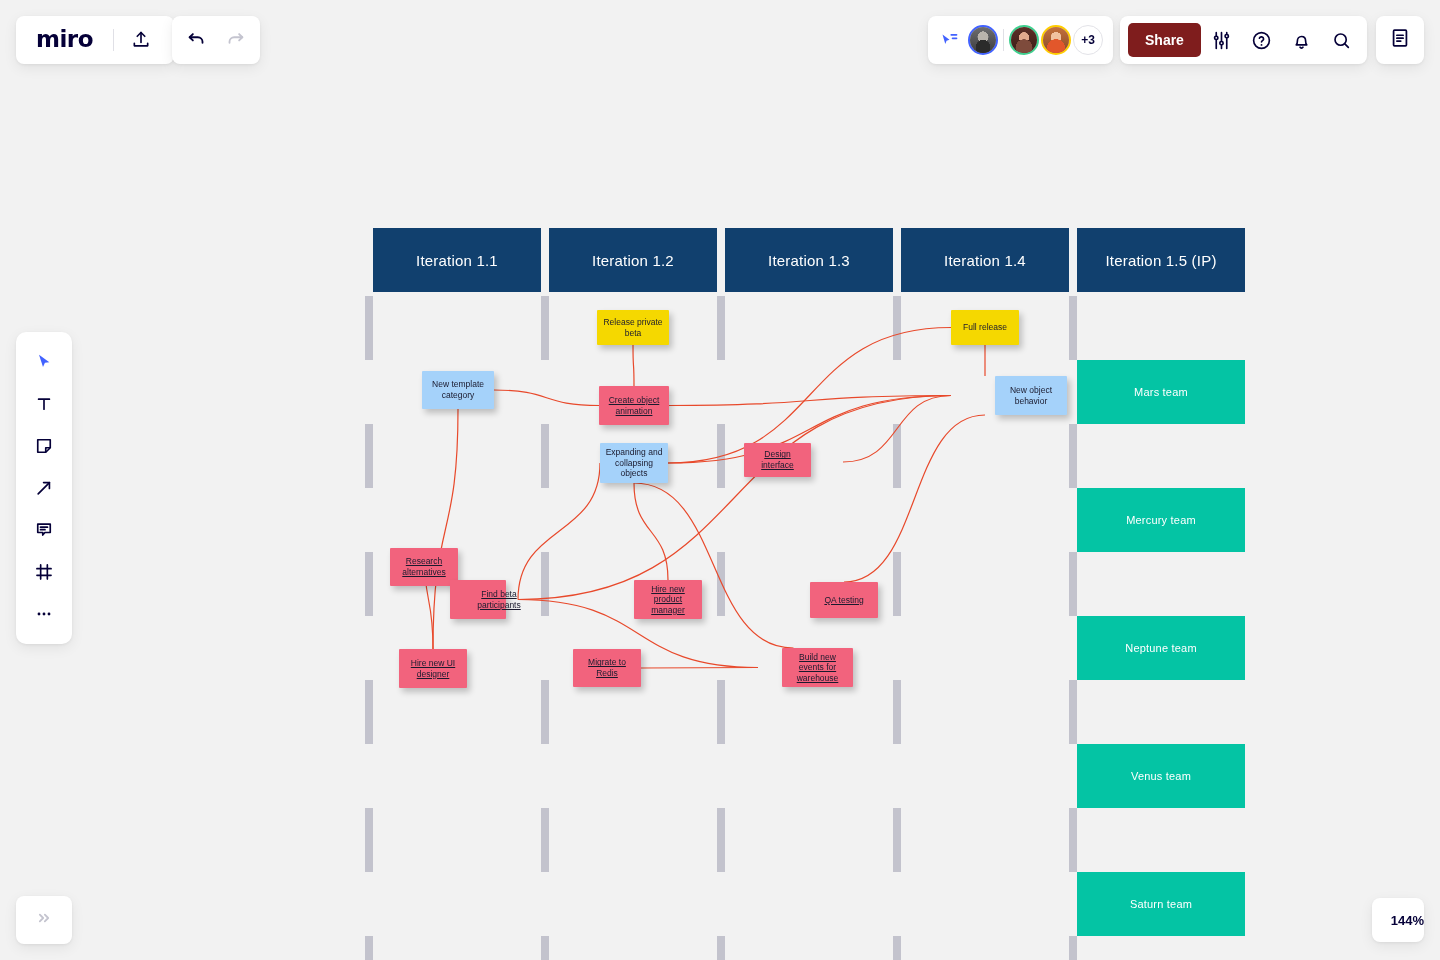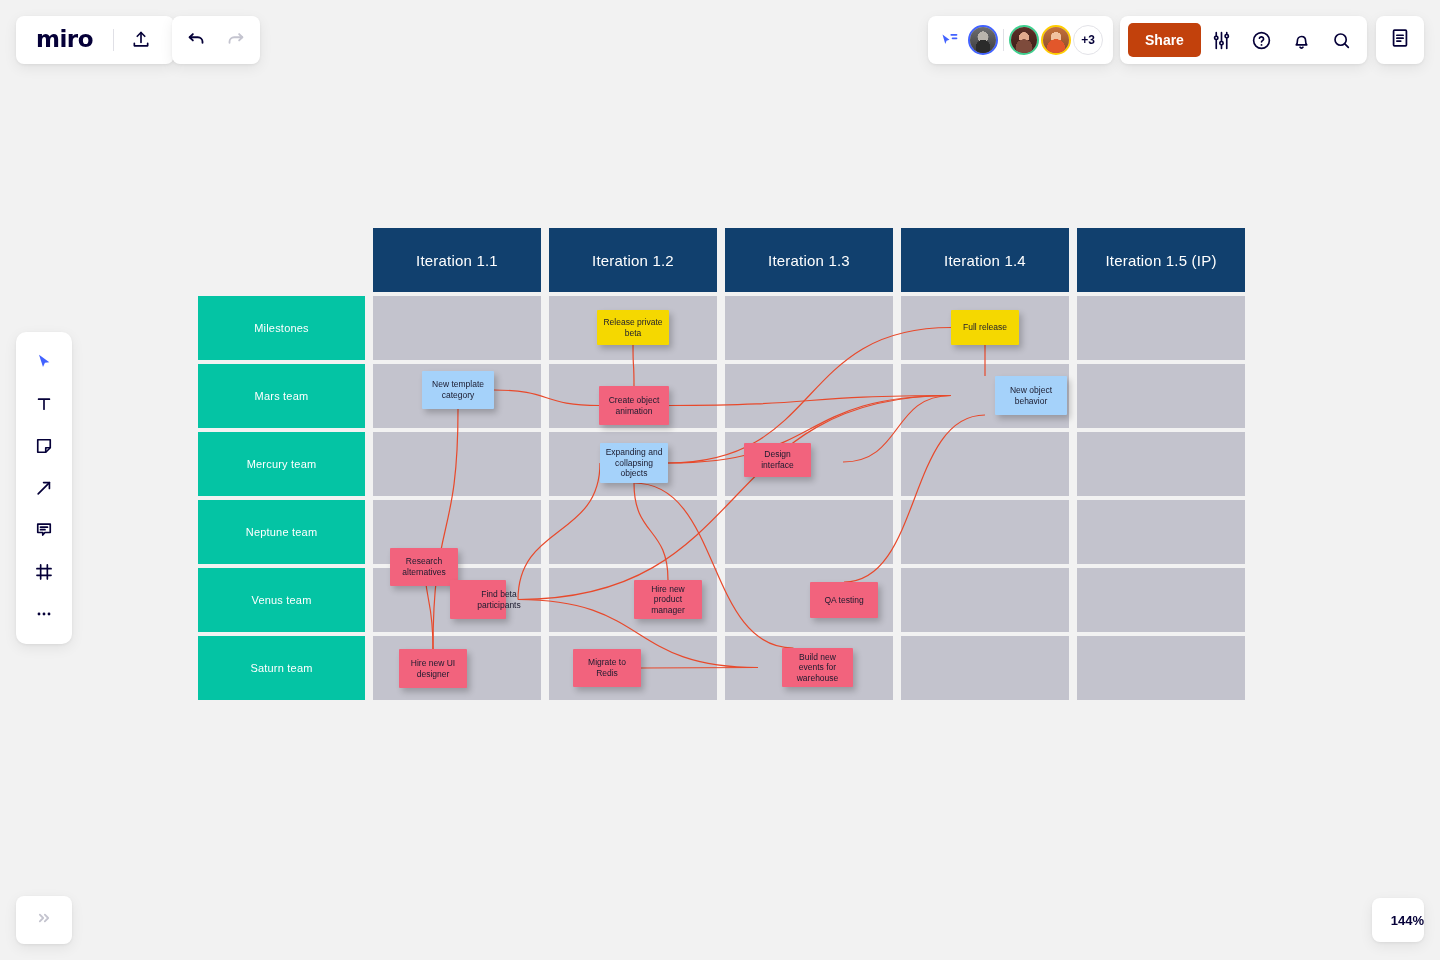--- a/index.html
+++ b/index.html
@@ -66,21 +66,21 @@
   .plus-more {
     width: 30px; height: 30px; border-radius: 50%;
     border: 1.5px solid #e3e3e8; background:#fff;
     display: flex; align-items: center; justify-content: center;
     font-size: 12px; font-weight: 700; color: #050038; cursor: pointer;
   }
 
   
   #actions-panel { left: 1120px; top: 16px; height: 48px; padding: 0 6px 0 8px; gap: 2px; }
   .share-btn {
-    background: #c2410c; color: #fff; border: 0; border-radius: 5px;
+    background: #7f1d1d; color: #fff; border: 0; border-radius: 5px;
     font-family: "Liberation Sans", sans-serif;
     font-size: 14px; font-weight: 700; height: 34px; padding: 0 17px;
     cursor: pointer;
   }
 
   
   #notes-panel { left: 1376px; top: 16px; width: 48px; height: 48px; justify-content: center; }
 
   
   #tools-panel {
@@ -131,21 +131,21 @@
     text-align: center;
     font-size: 8.5px; line-height: 1.25;
     color: #1a1a2e;
     padding: 3px 5px;
     box-shadow: 3px 4px 6px rgba(0,0,0,.22);
     pointer-events: auto; cursor: pointer;
     border-radius: 1px;
   }
   .sticky.yellow { background: #f5d800; }
   .sticky.blue   { background: #a5d2fa; }
-  .sticky.pink   { background: #f2637d; }
+  .sticky.pink   { background: #f2637d; text-decoration: underline; }
   .sticky span { display: block; }
 </style>
 </head>
 <body>
 
 <div id="app">
 
   <div class="panel" id="logo-panel">
     <div class="miro-logo">miro</div>
     <div class="vdiv"></div>
@@ -308,21 +308,20 @@
         <div class="row-gap"></div>
         <div class="row-gap"></div>
         <div class="row-gap"></div>
         <div class="row-gap"></div>
         <div class="row-gap"></div>
         <div class="row-gap"></div>
         <div class="row-gap"></div>
         <div class="row-gap"></div>
         <div class="row-gap"></div>
         <div class="row-gap"></div>
-        <div class="row-head">Milestones</div>
         <div class="gap-col"></div>
         <div class="cell"></div>
         <div class="gap-col"></div>
         <div class="cell"></div>
         <div class="gap-col"></div>
         <div class="cell"></div>
         <div class="gap-col"></div>
         <div class="cell"></div>
         <div class="gap-col"></div>
         <div class="cell"></div>

